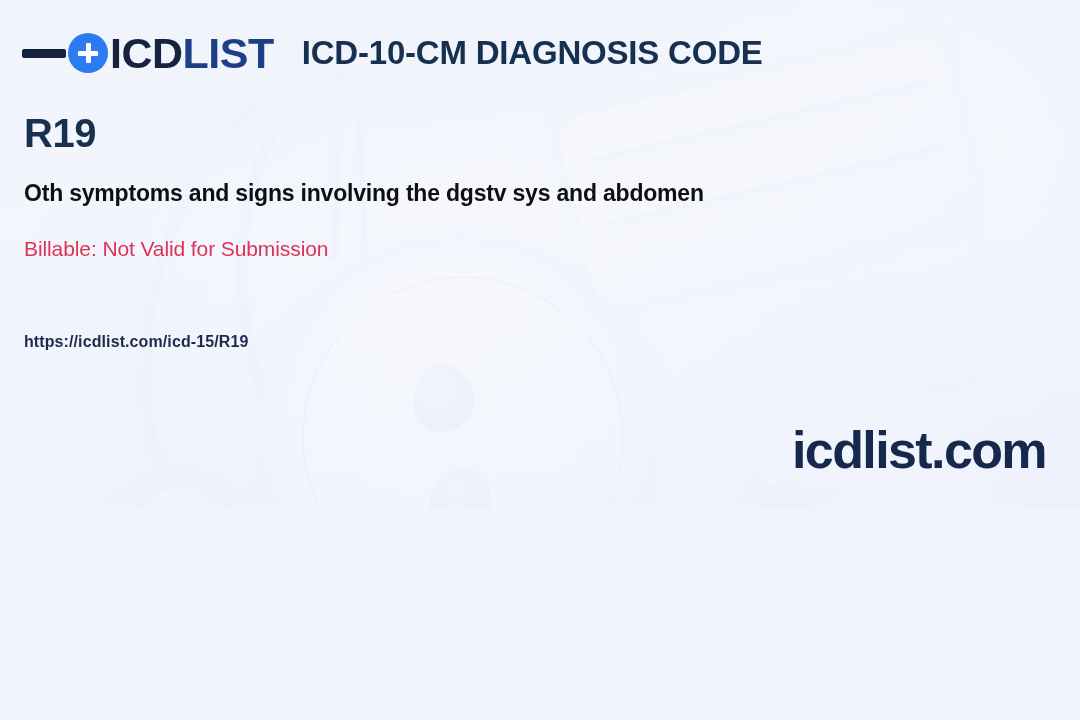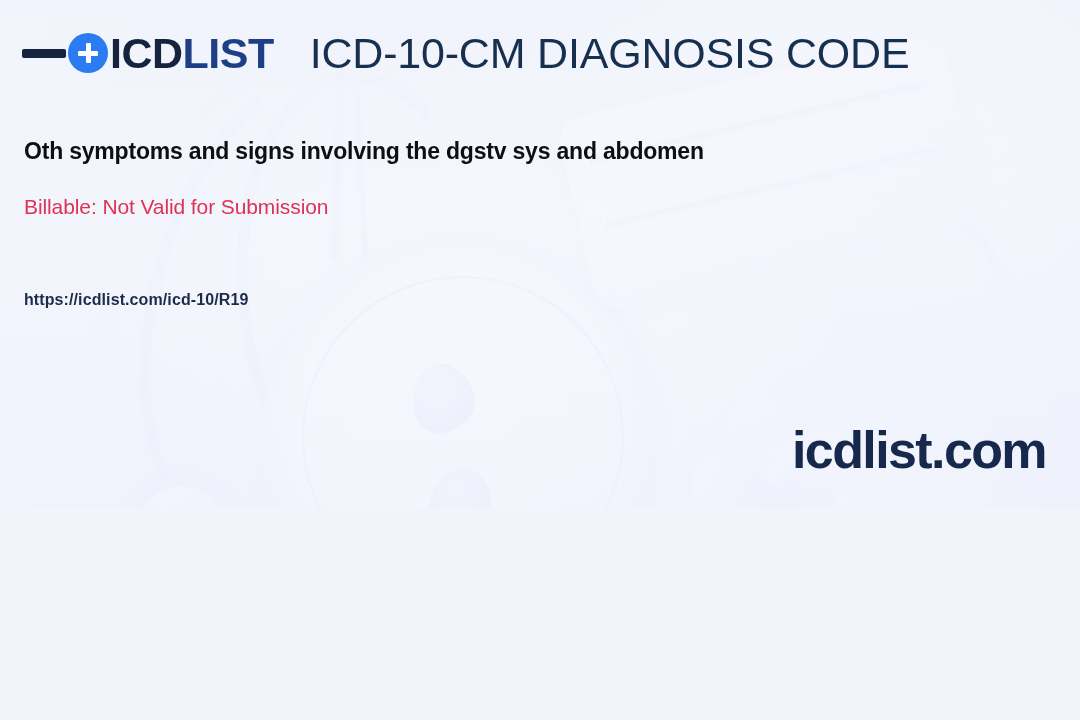--- a/index.html
+++ b/index.html
@@ -243,23 +243,23 @@
   .logo-word {
     font-size: 43px;
     font-weight: bold;
     letter-spacing: -0.5px;
     line-height: 1;
   }
   .logo-word .part-icd  { color: #16233f; }
   .logo-word .part-list { color: #1c3f86; }
 
   .header-title {
-    margin-left: 36px;
-    font-size: 43px;
-    font-weight: normal;
+    margin-left: 28px;
+    font-size: 33px;
+    font-weight: bold;
     color: #17304f;
     letter-spacing: -0.2px;
     white-space: nowrap;
   }
 
   
   .content {
     position: absolute;
     left: 24px;
     top: 112px;
@@ -345,20 +345,21 @@
       <span class="logo-mark">
         <span class="bar-h"></span>
         <span class="bar-v"></span>
       </span>
       <span class="logo-word"><span class="part-icd">ICD</span><span class="part-list">LIST</span></span>
     </div>
     <div class="header-title">ICD-10-CM DIAGNOSIS CODE</div>
   </div>
 
   <div class="content">
+    <div class="code">R19</div>
     <div class="description">Oth symptoms and signs involving the dgstv sys and abdomen</div>
     <div class="billable">Billable: Not Valid for Submission</div>
-    <div class="url">https://icdlist.com/icd-10/R19</div>
+    <div class="url">https://icdlist.com/icd-15/R19</div>
   </div>
 
   <div class="brand">icdlist.com</div>
 
 </div>
 
 </body></html>

